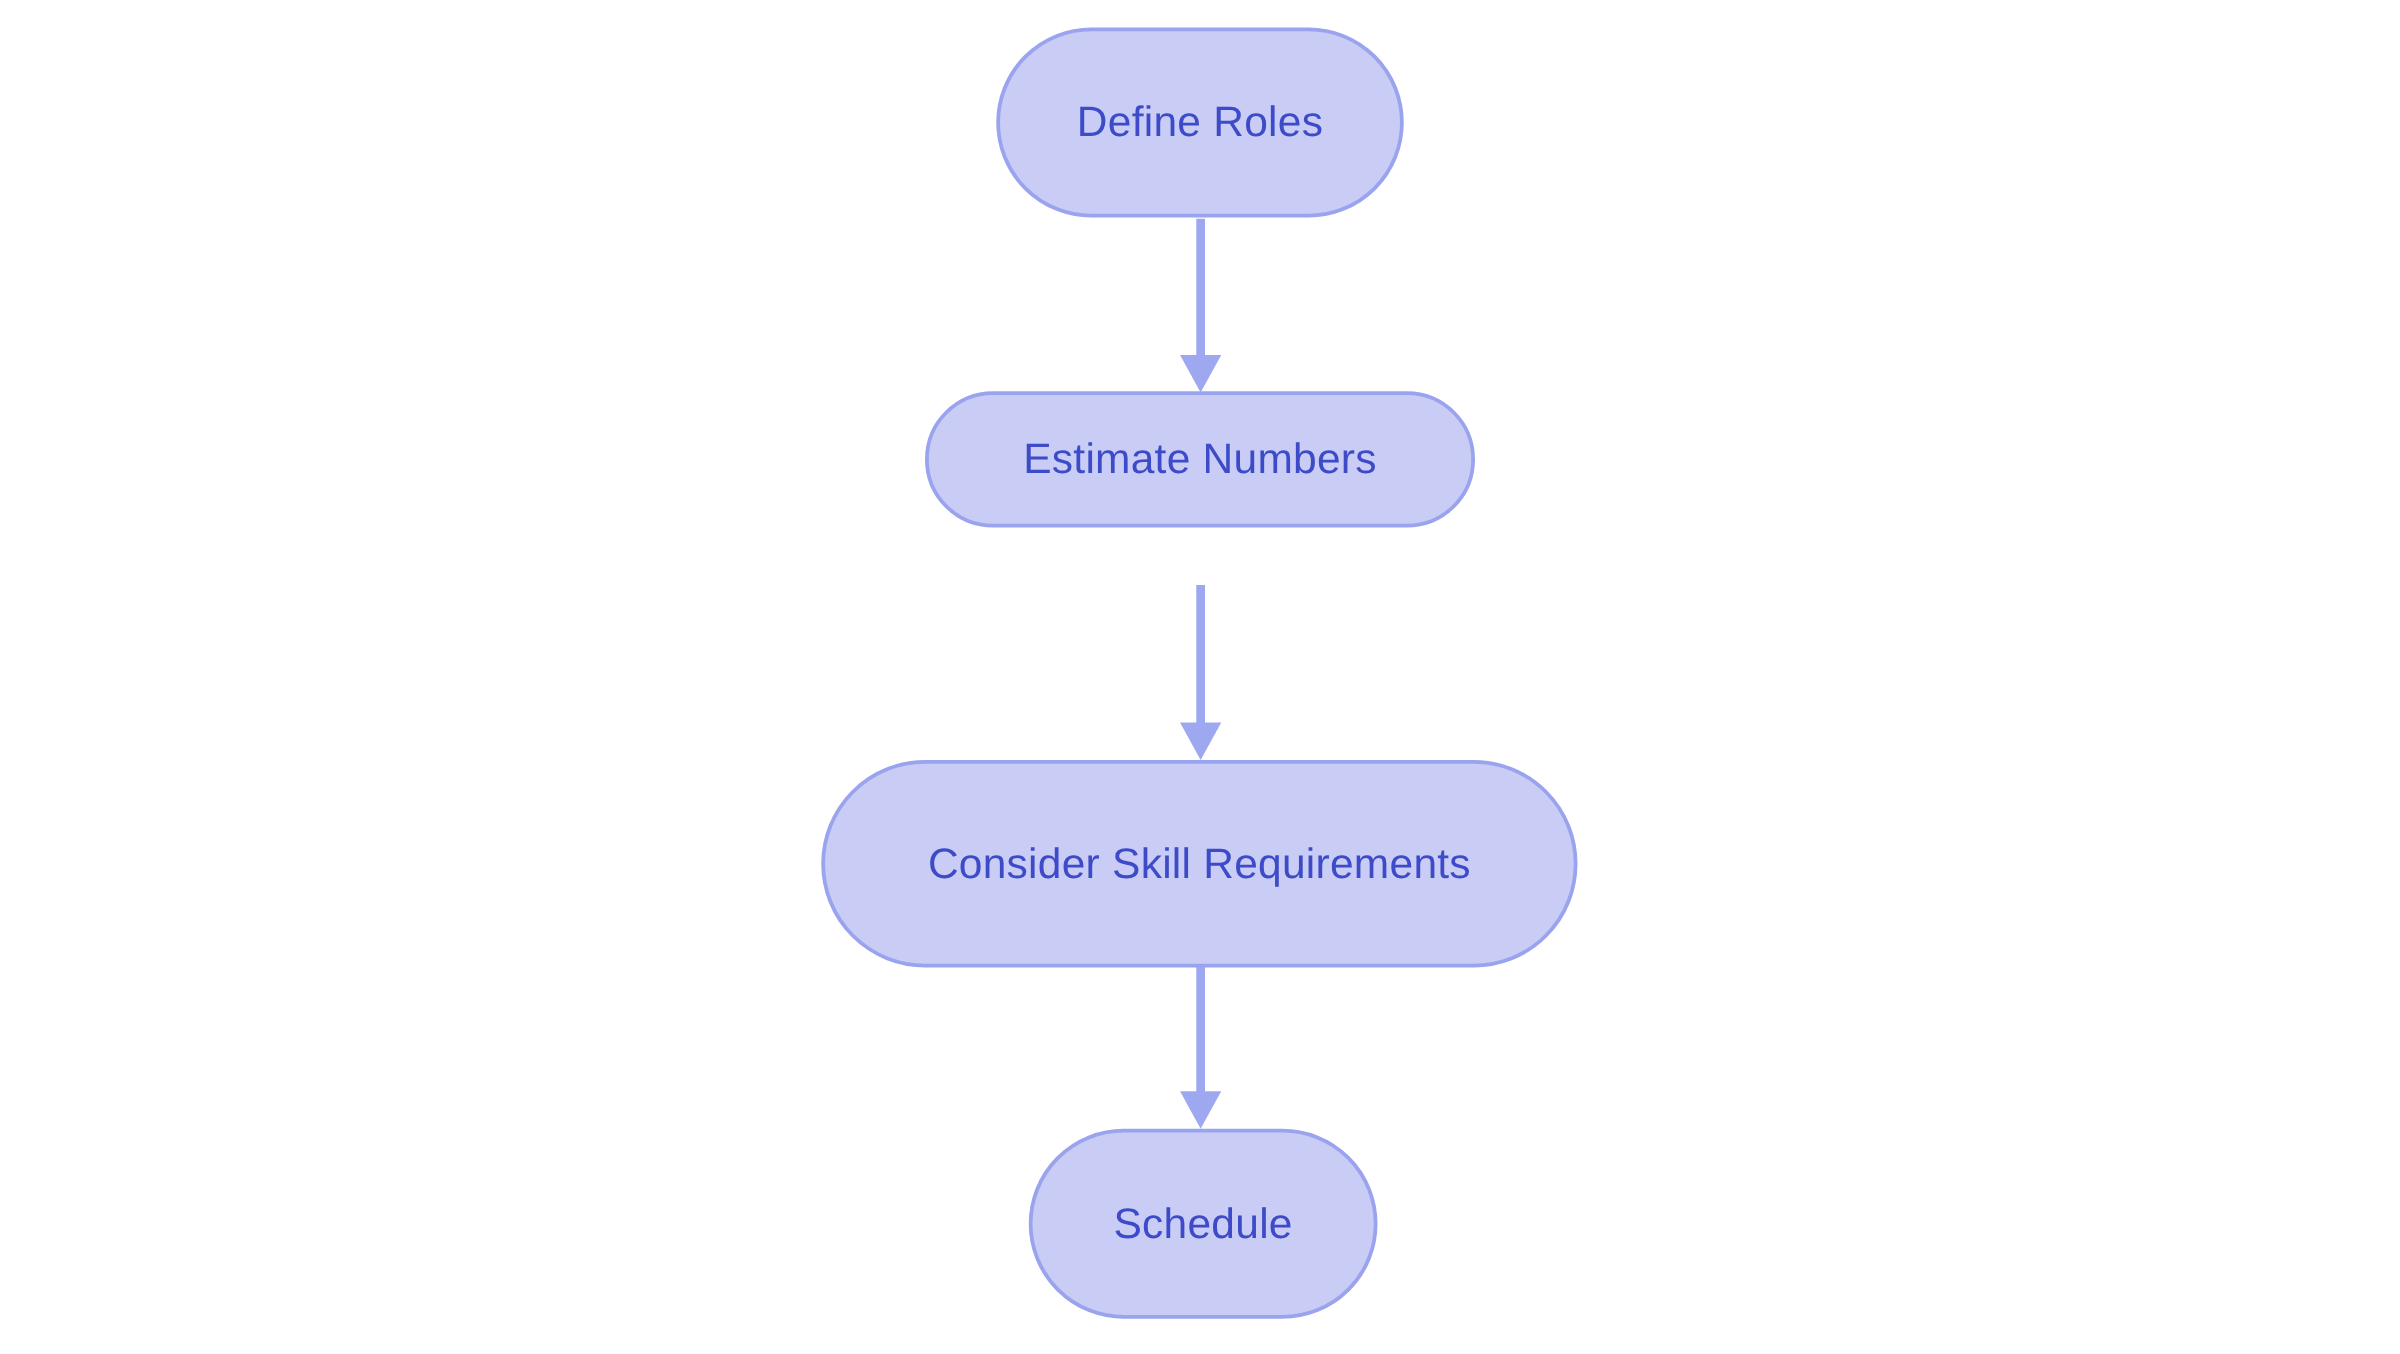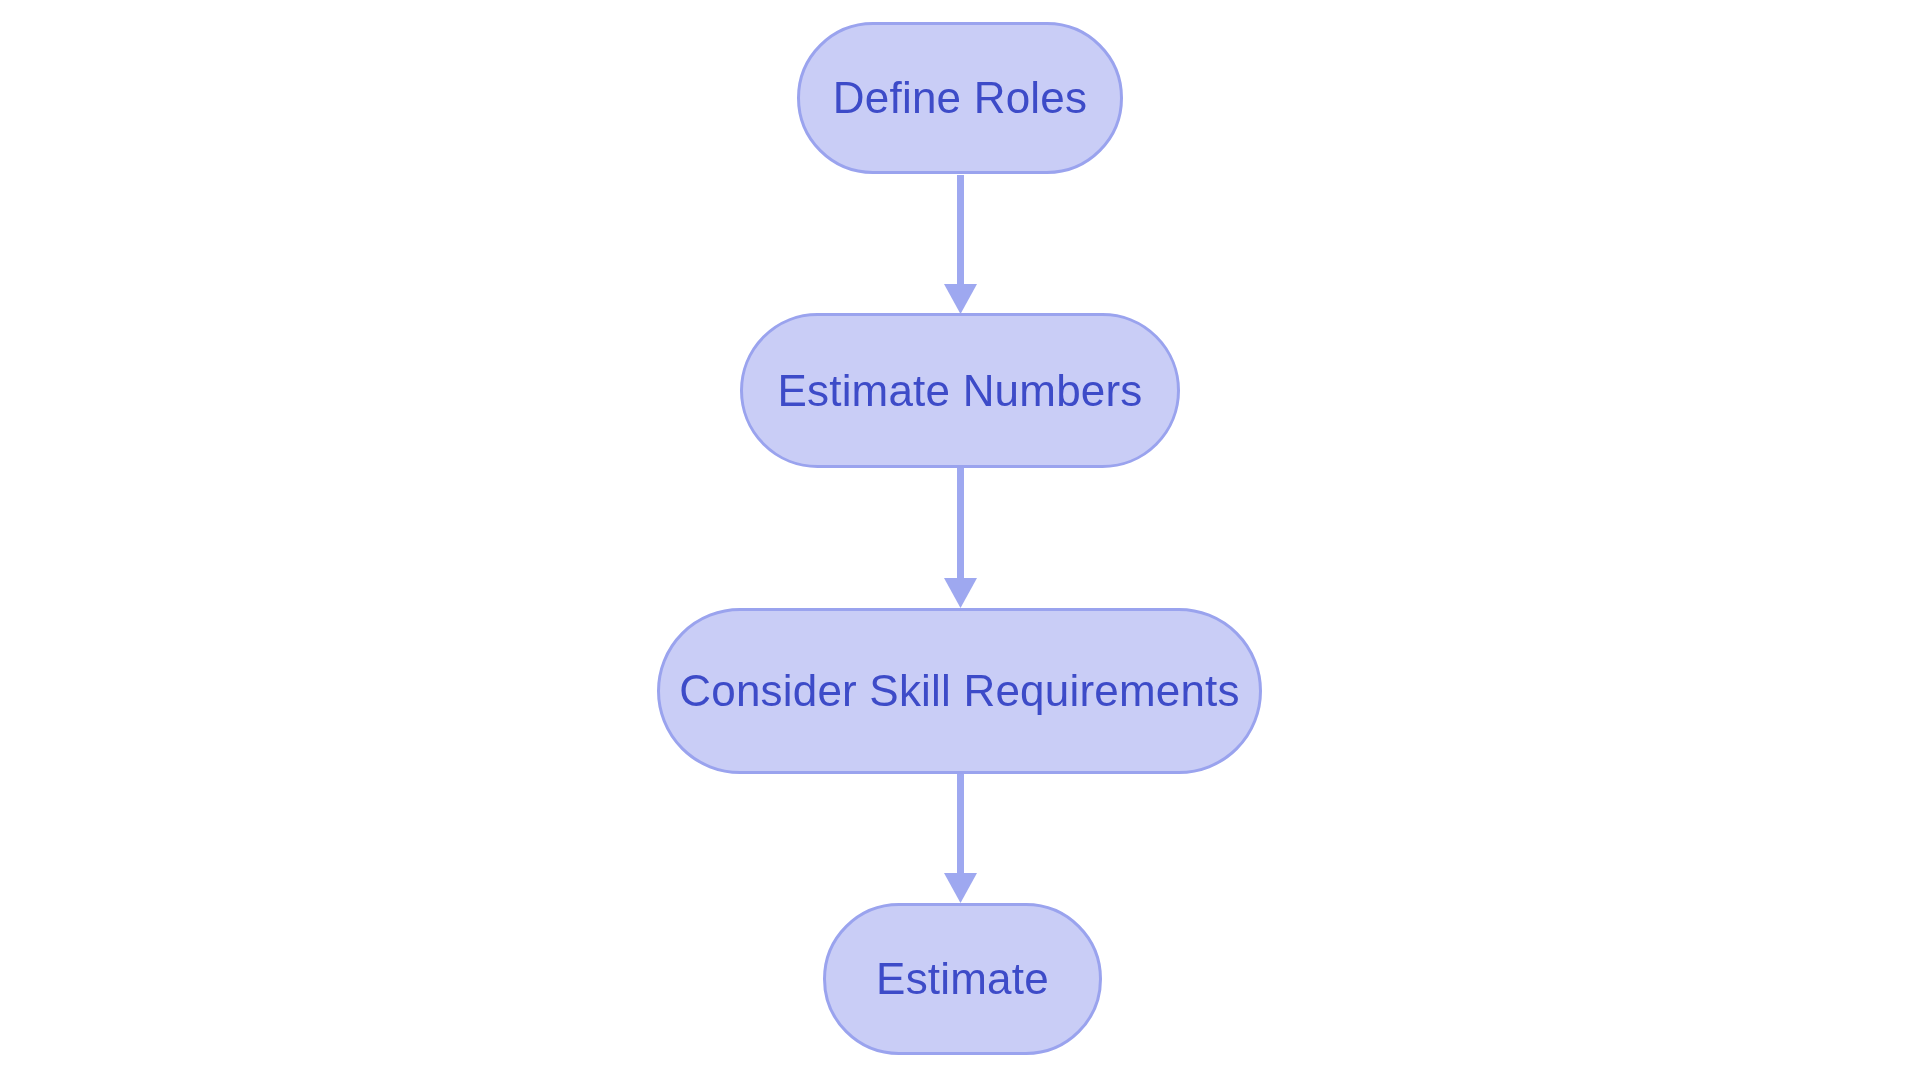--- a/index.html
+++ b/index.html
@@ -26,28 +26,28 @@
   .node {
     position: absolute;
     display: flex;
     align-items: center;
     justify-content: center;
     background: #c9cdf6;
     border: 3px solid #9aa3ee;
     border-radius: 999px;
     box-sizing: border-box;
     color: #3d4bc8;
-    font-size: 44px;
+    font-size: 34px;
     font-weight: 400;
     letter-spacing: 0.2px;
     white-space: nowrap;
     text-align: center;
   }
   .node-1 { left: 797px; top:  22px; width: 326px; height: 152px; }
-  .node-2 { left: 740px; top: 313px; width: 440px; height: 155px; }
+  .node-2 { left: 740px; top: 313px; width: 440px; height: 109px; }
   .node-3 { left: 657px; top: 608px; width: 605px; height: 166px; }
   .node-4 { left: 823px; top: 903px; width: 279px; height: 152px; }
 </style>
 </head>
 <body>
 
 <div class="canvas">
 
   <svg class="edges-layer" width="1920" height="1083" viewBox="0 0 1920 1083" xmlns="http://www.w3.org/2000/svg">
     <g>
@@ -70,16 +70,16 @@
 
   <div class="node node-2">
     <span>Estimate Numbers</span>
   </div>
 
   <div class="node node-3">
     <span>Consider Skill Requirements</span>
   </div>
 
   <div class="node node-4">
-    <span>Estimate</span>
+    <span>Schedule</span>
   </div>
 
 </div>
 
 </body></html>

